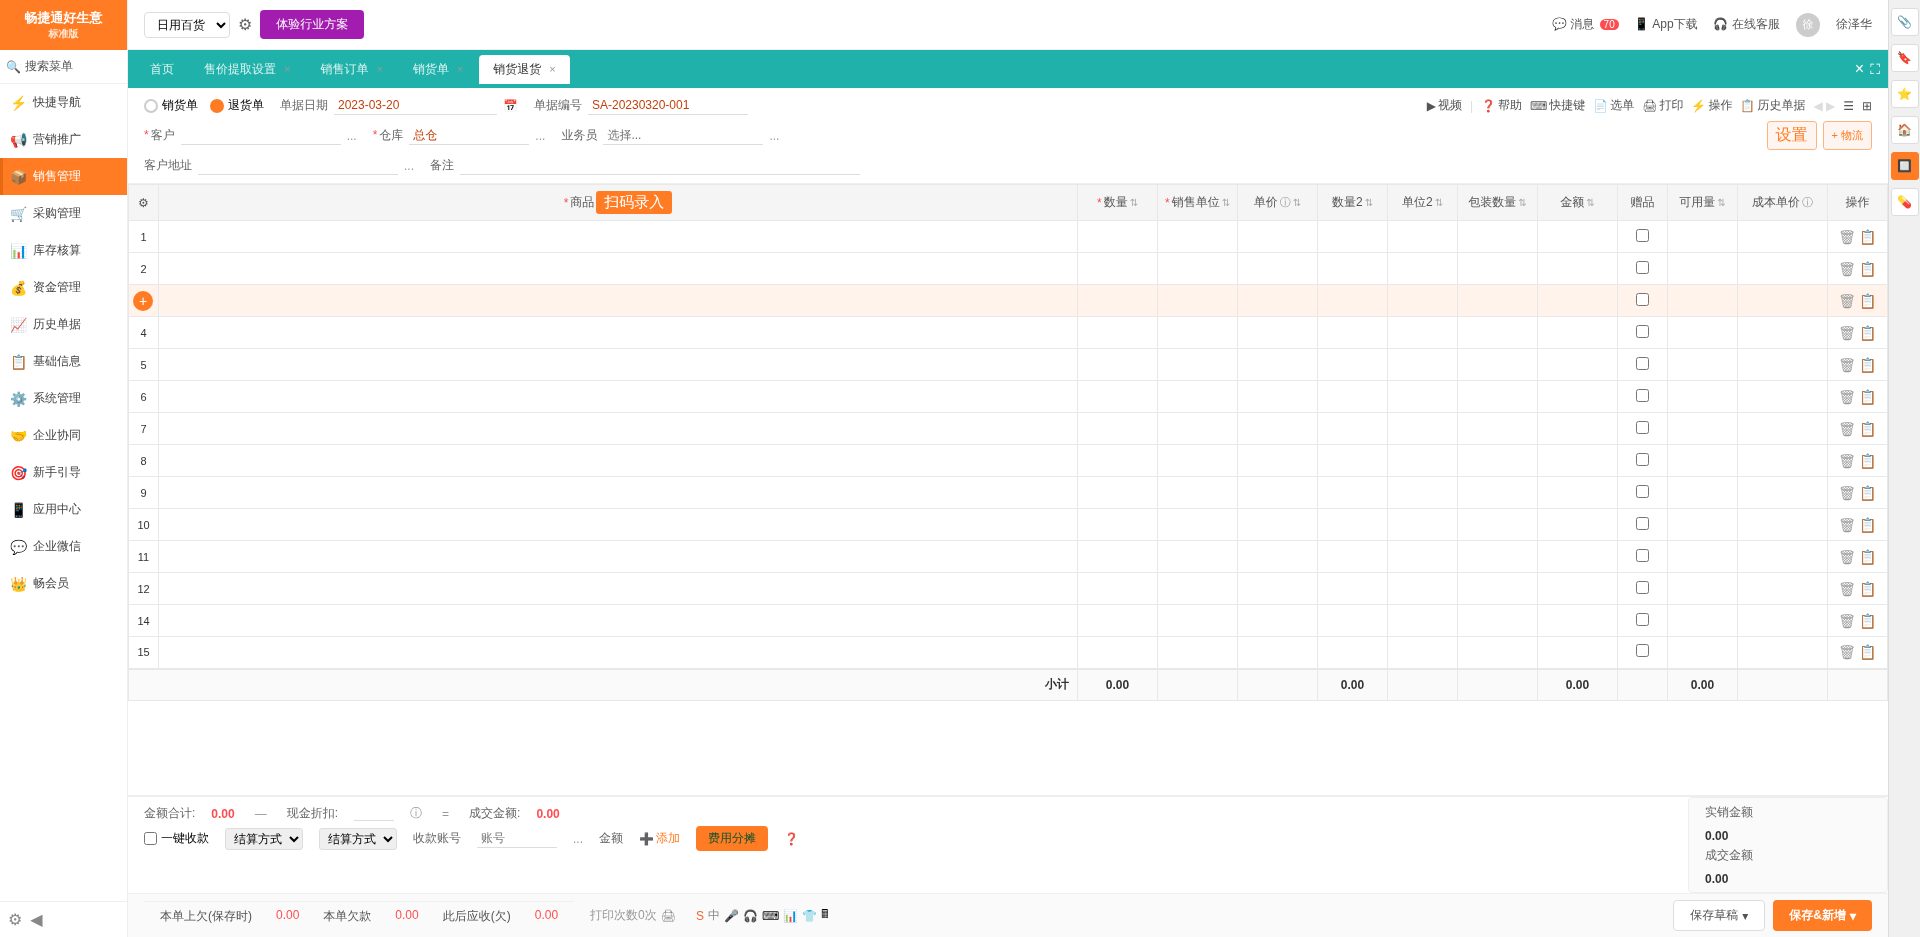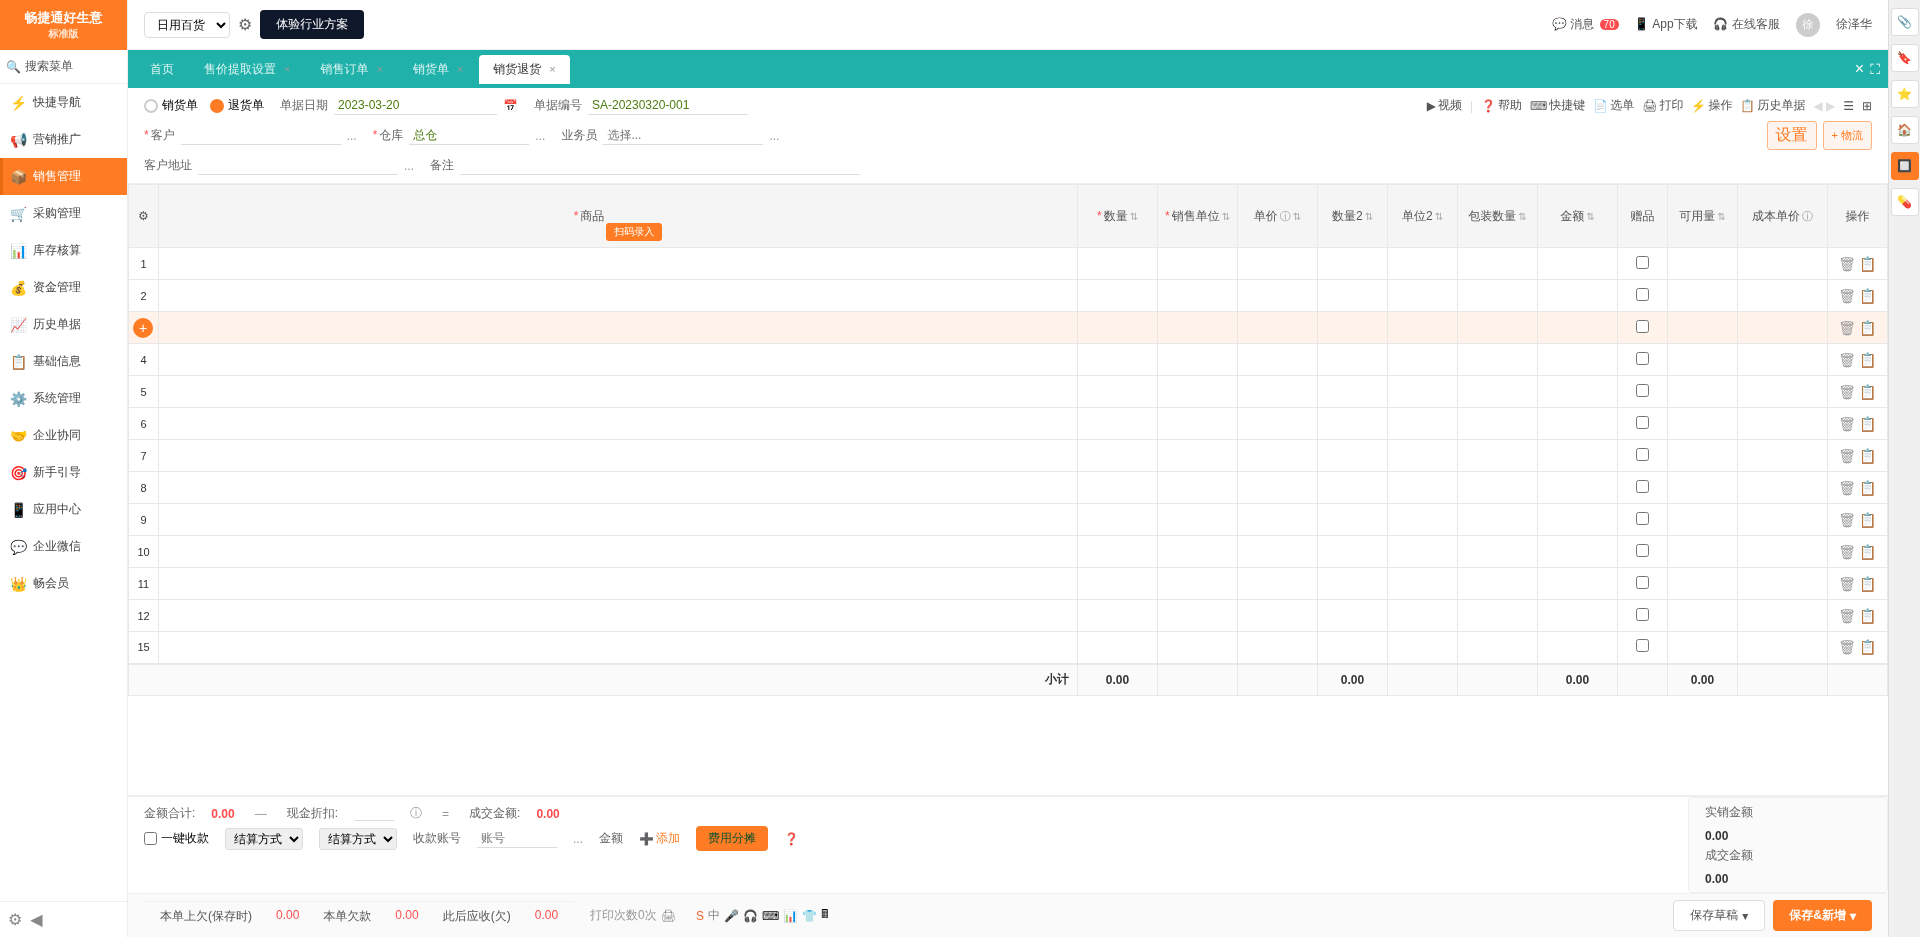--- a/index.html
+++ b/index.html
@@ -15,21 +15,21 @@
     .sidebar-bottom { margin-top: auto; padding: 8px; display: flex; gap: 8px; border-top: 1px solid #eee; }
 
     
     .main { flex: 1; display: flex; flex-direction: column; overflow: hidden; }
 
     
     .topbar { height: 50px; background: #fff; display: flex; align-items: center; justify-content: space-between; padding: 0 16px; border-bottom: 1px solid #eee; }
     .topbar-left { display: flex; align-items: center; gap: 8px; }
     .topbar-select { border: 1px solid #ddd; border-radius: 4px; padding: 4px 8px; font-size: 12px; background: #fff; }
     .topbar-gear { color: #666; cursor: pointer; font-size: 16px; }
-    .topbar-btn { background: #0f172a; color: #fff; border: none; border-radius: 4px; padding: 6px 16px; cursor: pointer; font-size: 12px; }
+    .topbar-btn { background: #a21caf; color: #fff; border: none; border-radius: 4px; padding: 6px 16px; cursor: pointer; font-size: 12px; }
     .topbar-right { display: flex; align-items: center; gap: 16px; color: #555; font-size: 12px; }
     .badge { background: #ff4d4f; color: #fff; border-radius: 10px; font-size: 10px; padding: 0 4px; margin-left: 2px; }
     .avatar { width: 24px; height: 24px; border-radius: 50%; background: #ccc; display: inline-flex; align-items: center; justify-content: center; font-size: 11px; color: #fff; }
 
     
     .tabbar { background: #20b2aa; display: flex; align-items: center; padding: 0 8px; height: 38px; gap: 2px; }
     .tab { padding: 6px 14px; border-radius: 4px 4px 0 0; cursor: pointer; font-size: 12px; color: rgba(255,255,255,0.85); display: flex; align-items: center; gap: 4px; }
     .tab.active { background: #fff; color: #333; }
     .tab .close-x { margin-left: 4px; color: #999; font-size: 11px; cursor: pointer; }
     .tab-close-btn { margin-left: auto; color: #fff; cursor: pointer; font-size: 16px; }
@@ -41,40 +41,40 @@
     
     .form-header { padding: 8px 16px; border-bottom: 1px solid #eee; display: flex; flex-direction: column; gap: 6px; }
     .form-row { display: flex; align-items: center; gap: 16px; flex-wrap: wrap; }
     .form-radio-group { display: flex; gap: 12px; align-items: center; }
     .form-radio { display: flex; align-items: center; gap: 4px; cursor: pointer; }
     .radio-dot { width: 14px; height: 14px; border-radius: 50%; border: 2px solid #ccc; display: inline-block; }
     .radio-dot.checked { border-color: #ff7c24; background: #ff7c24; }
     .form-field { display: flex; align-items: center; gap: 6px; }
     .form-label { color: #666; white-space: nowrap; }
     .form-label.required::before { content: '*'; color: #ff4d4f; margin-right: 2px; }
-    .form-input { border: none; border-bottom: 1px solid #ddd; padding: 2px 4px; min-width: 120px; color: #4d7c0f; outline: none; }
+    .form-input { border: none; border-bottom: 1px solid #ddd; padding: 2px 4px; min-width: 120px; color: #c2410c; outline: none; }
     .form-dots { color: #999; cursor: pointer; }
     .toolbar-icons { display: flex; align-items: center; gap: 8px; color: #555; font-size: 11px; }
     .toolbar-icon-item { display: flex; align-items: center; gap: 2px; cursor: pointer; color: #555; }
     .btn-set { background: #fff5f0; border: 1px solid #ffb380; color: #ff7c24; border-radius: 3px; padding: 3px 8px; cursor: pointer; font-size: 16px; }
     .btn-wuliu { background: #fff5f0; border: 1px solid #ffb380; color: #ff7c24; border-radius: 3px; padding: 3px 8px; cursor: pointer; font-size: 11px; }
 
     
     .table-wrapper { flex: 1; overflow: auto; position: relative; }
     .data-table { width: 100%; border-collapse: collapse; table-layout: fixed; }
     .data-table thead th { background: #f5f5f5; border: 1px solid #e8e8e8; padding: 6px 4px; text-align: center; color: #555; font-weight: normal; white-space: nowrap; position: sticky; top: 0; z-index: 2; }
     .data-table thead th .th-inner { display: flex; align-items: center; justify-content: center; gap: 2px; }
     .data-table td { border: 1px solid #e8e8e8; padding: 4px; text-align: center; color: #333; height: 32px; }
     .data-table tbody tr.highlight td { background: #fff3ec; }
     .tr-num { color: #999; font-size: 11px; width: 30px; }
     .checkbox-cell { width: 30px; }
     .checkbox-cell input { cursor: pointer; }
     .actions-cell { width: 60px; }
     .icon-btn { background: none; border: none; cursor: pointer; color: #999; font-size: 14px; }
-    .scan-btn { background: #ff7c24; color: #fff; border: none; border-radius: 3px; padding: 2px 8px; font-size: 10px; cursor: pointer; white-space: nowrap; margin-top: 32px; }
+    .scan-btn { background: #ff7c24; color: #fff; border: none; border-radius: 3px; padding: 2px 8px; font-size: 15px; cursor: pointer; white-space: nowrap; }
     .add-row-btn { width: 20px; height: 20px; border-radius: 50%; background: #ff7c24; color: #fff; border: none; cursor: pointer; font-size: 14px; display: flex; align-items: center; justify-content: center; }
 
     
     .total-row td { background: #fafafa; font-weight: bold; border-top: 2px solid #e8e8e8; }
 
     
     .bottom-bar { background: #fff; border-top: 1px solid #eee; }
     .sum-label { color: #666; }
     .sum-value { color: #ff4d4f; font-weight: bold; }
     .btn-save-draft { border: 1px solid #ddd; background: #fff; border-radius: 4px; padding: 6px 16px; cursor: pointer; color: #555; display: flex; align-items: center; gap: 4px; }
@@ -651,20 +651,44 @@
       <td></td>
       <td></td>
       <td class="actions-cell">
         <button class="icon-btn">🗑</button>
         <button class="icon-btn">📋</button>
       </td>
     </tr>
             <tr>
       <td class="tr-num">
         12
+      </td>
+      <td>
+        
+      </td>
+      <td></td>
+      <td></td>
+      <td></td>
+      <td></td>
+      <td></td>
+      <td></td>
+      <td></td>
+      <td class="checkbox-cell">
+        <input type="checkbox" style="">
+      </td>
+      <td></td>
+      <td></td>
+      <td class="actions-cell">
+        <button class="icon-btn">🗑</button>
+        <button class="icon-btn">📋</button>
+      </td>
+    </tr>
+            <tr>
+      <td class="tr-num">
+        14
       </td>
       <td>
         
       </td>
       <td></td>
       <td></td>
       <td></td>
       <td></td>
       <td></td>
       <td></td>

